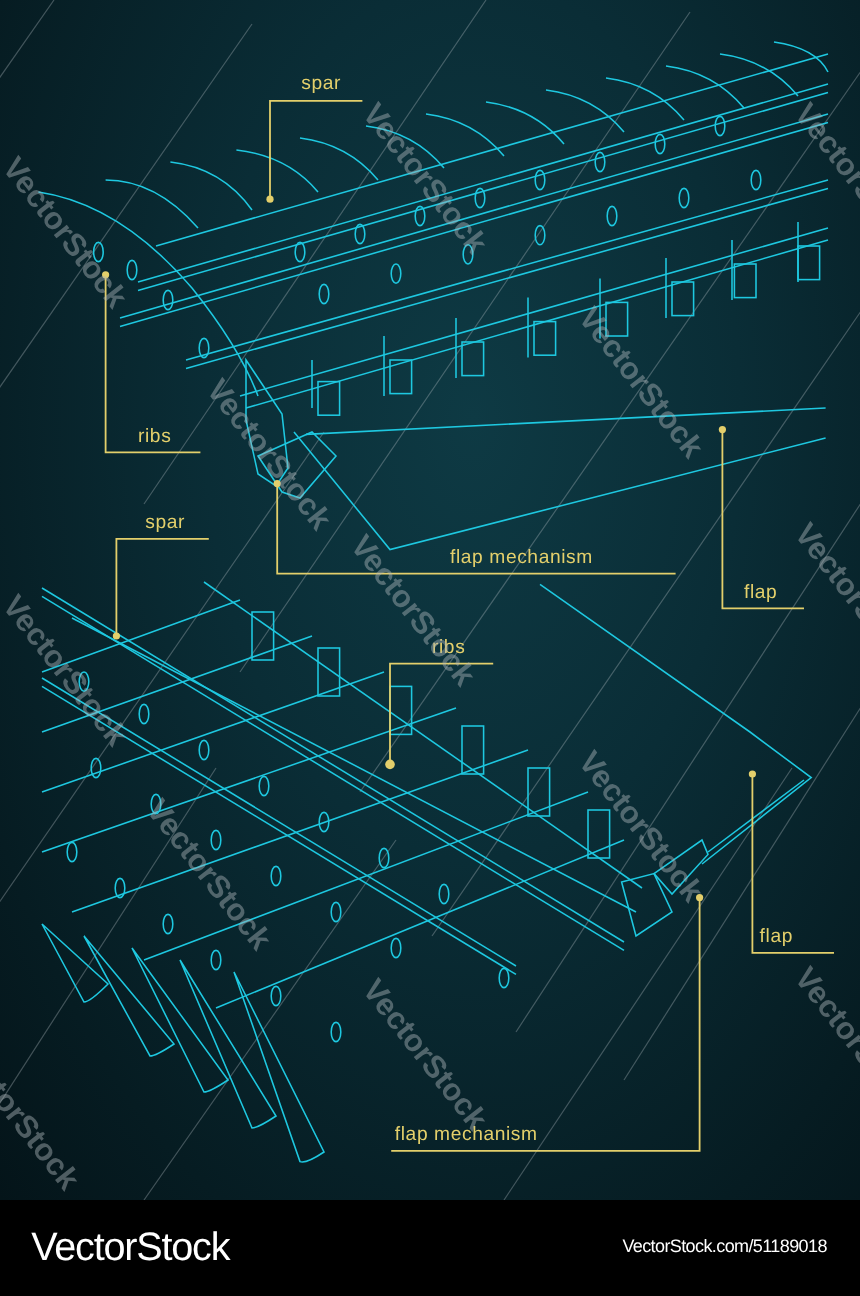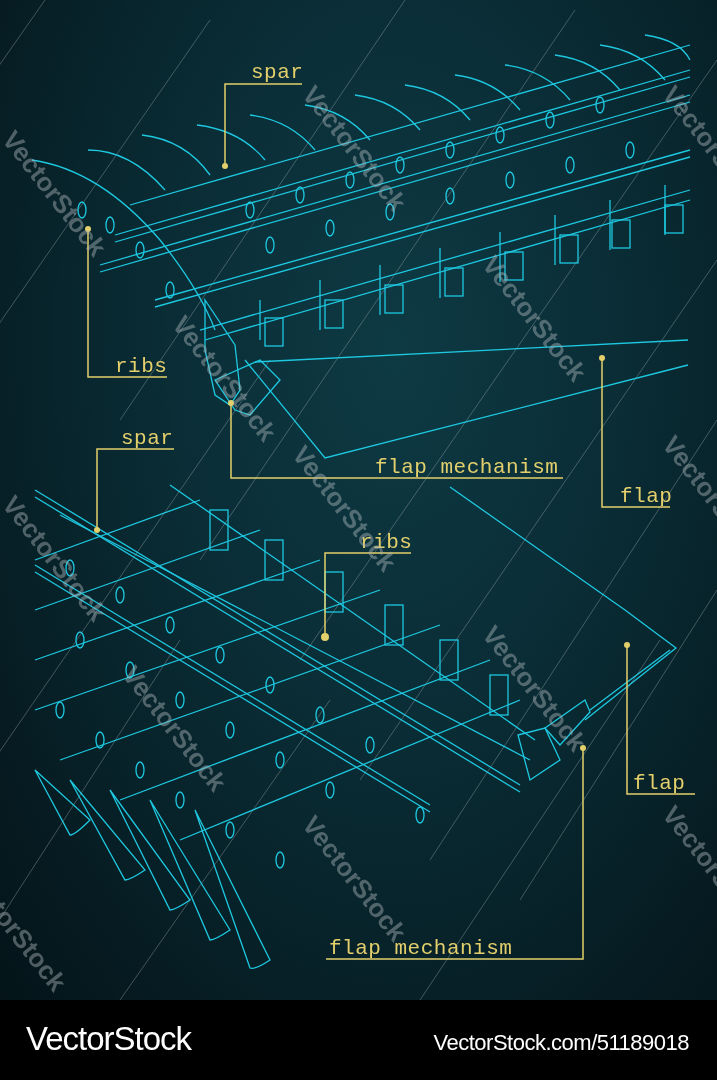--- a/index.html
+++ b/index.html
@@ -8,39 +8,39 @@
     background: #000;
     font-family: "DejaVu Sans Mono", monospace;
   }
   .canvas {
     position: absolute; left: 0; top: 0; width: 717px; height: 1000px;
     background: radial-gradient(ellipse at 55% 35%, #0e3a44 0%, #0a2d36 40%, #061c22 80%, #041419 100%);
     overflow: hidden;
   }
   .canvas svg { position: absolute; left: 0; top: 0; }
   .label {
-    position: absolute; color: #e3cf6b; font-size: 21px;
-    font-family: Liberation Mono, monospace; letter-spacing: 0.5px;
+    position: absolute; color: #e3cf6b; font-size: 16px;
+    font-family: Liberation Sans, sans-serif; letter-spacing: 0.5px;
     line-height: 1;
   }
   .wm {
     position: absolute; color: rgba(170,180,185,0.45);
     font-family: "Liberation Sans", sans-serif; font-size: 26px; font-weight: bold;
     transform: rotate(52deg); transform-origin: left top; white-space: nowrap;
   }
   .footer {
     position: absolute; left: 0; top: 1000px; width: 717px; height: 80px; background: #000;
   }
   .footer .brand {
     position: absolute; left: 26px; top: 20px; color: #fff;
     font-family: "Liberation Sans", sans-serif; font-size: 33px; letter-spacing: -1px;
   }
   .footer .url {
     position: absolute; right: 28px; top: 30px; color: #fff;
-    font-family: "Liberation Sans", sans-serif; font-size: 22px; letter-spacing: -0.5px;
+    font-family: "Liberation Sans", sans-serif; font-size: 15px; letter-spacing: -0.5px;
   }
 </style>
 </head>
 <body>
 
 <div class="canvas">
 
   <svg width="717" height="1000">
     <g stroke="rgba(180,190,195,0.35)" stroke-width="1">
       <line x1="45" y1="0" x2="-60" y2="150"></line>

